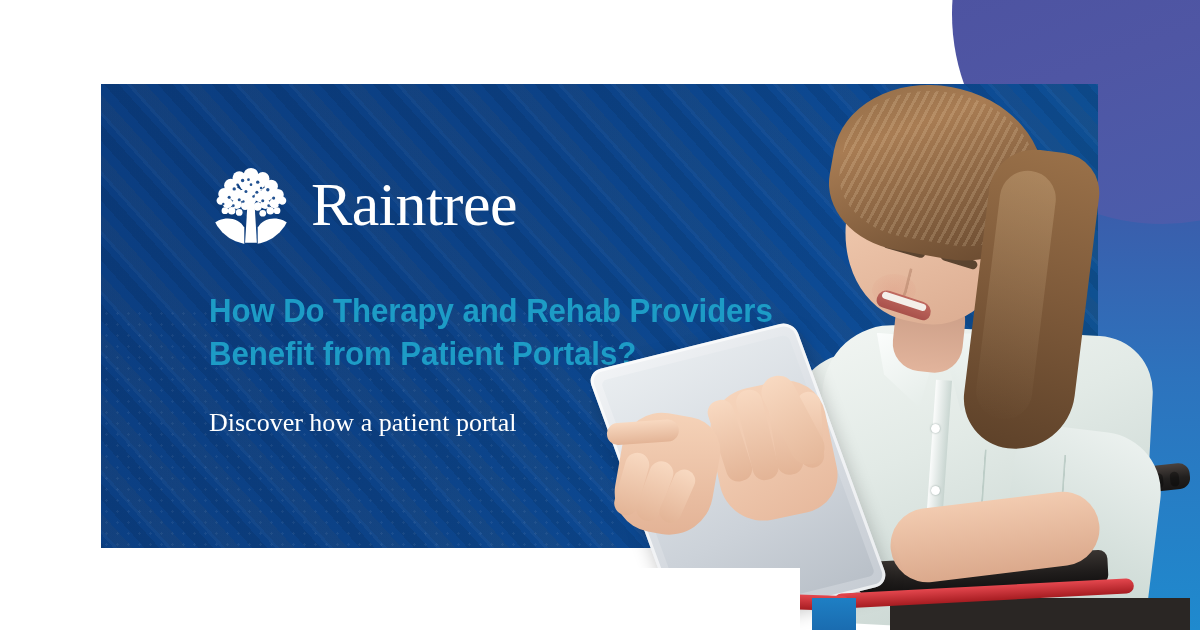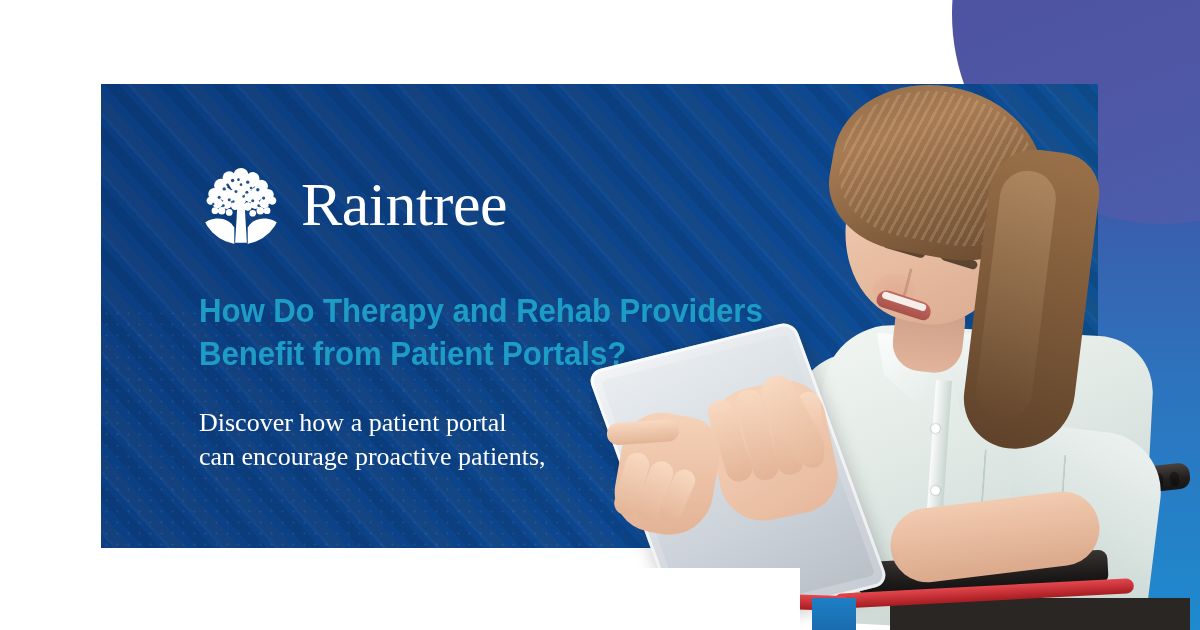--- a/index.html
+++ b/index.html
@@ -89,21 +89,21 @@
     position: absolute;
     left: 0; bottom: 0; width: 520px; height: 240px;
     background-image: radial-gradient(rgba(255,255,255,0.10) 1px, transparent 1.2px);
     background-size: 11px 11px;
     opacity: 0.55;
   }
 
   
   .content {
     position: absolute;
-    left: 98px;
+    left: 108px;
     top: 78px;
     width: 640px;
   }
 
   
   .logo-row {
     display: flex;
     align-items: center;
     gap: 18px;
     margin-bottom: 44px;
@@ -517,21 +517,20 @@
               <circle cx="34" cy="27" r="1.5"></circle>
           </g>
         </svg>
         <div class="logo-word">Raintree</div>
       </div>
 
       <h1 class="headline"><span>How Do Therapy and Rehab Providers</span><br><span>Benefit from Patient Portals?</span></h1>
 
       <p class="subcopy">
           <span>Discover how a patient portal</span>
-          <span>can encourage proactive patients,</span>
         </p>
 
     </div>
   </div>
 
   <div class="photo" role="img">
 
     <div class="wc-back-post"></div>
     <div class="wc-handle-arm"></div>
     <div class="wc-grip">

